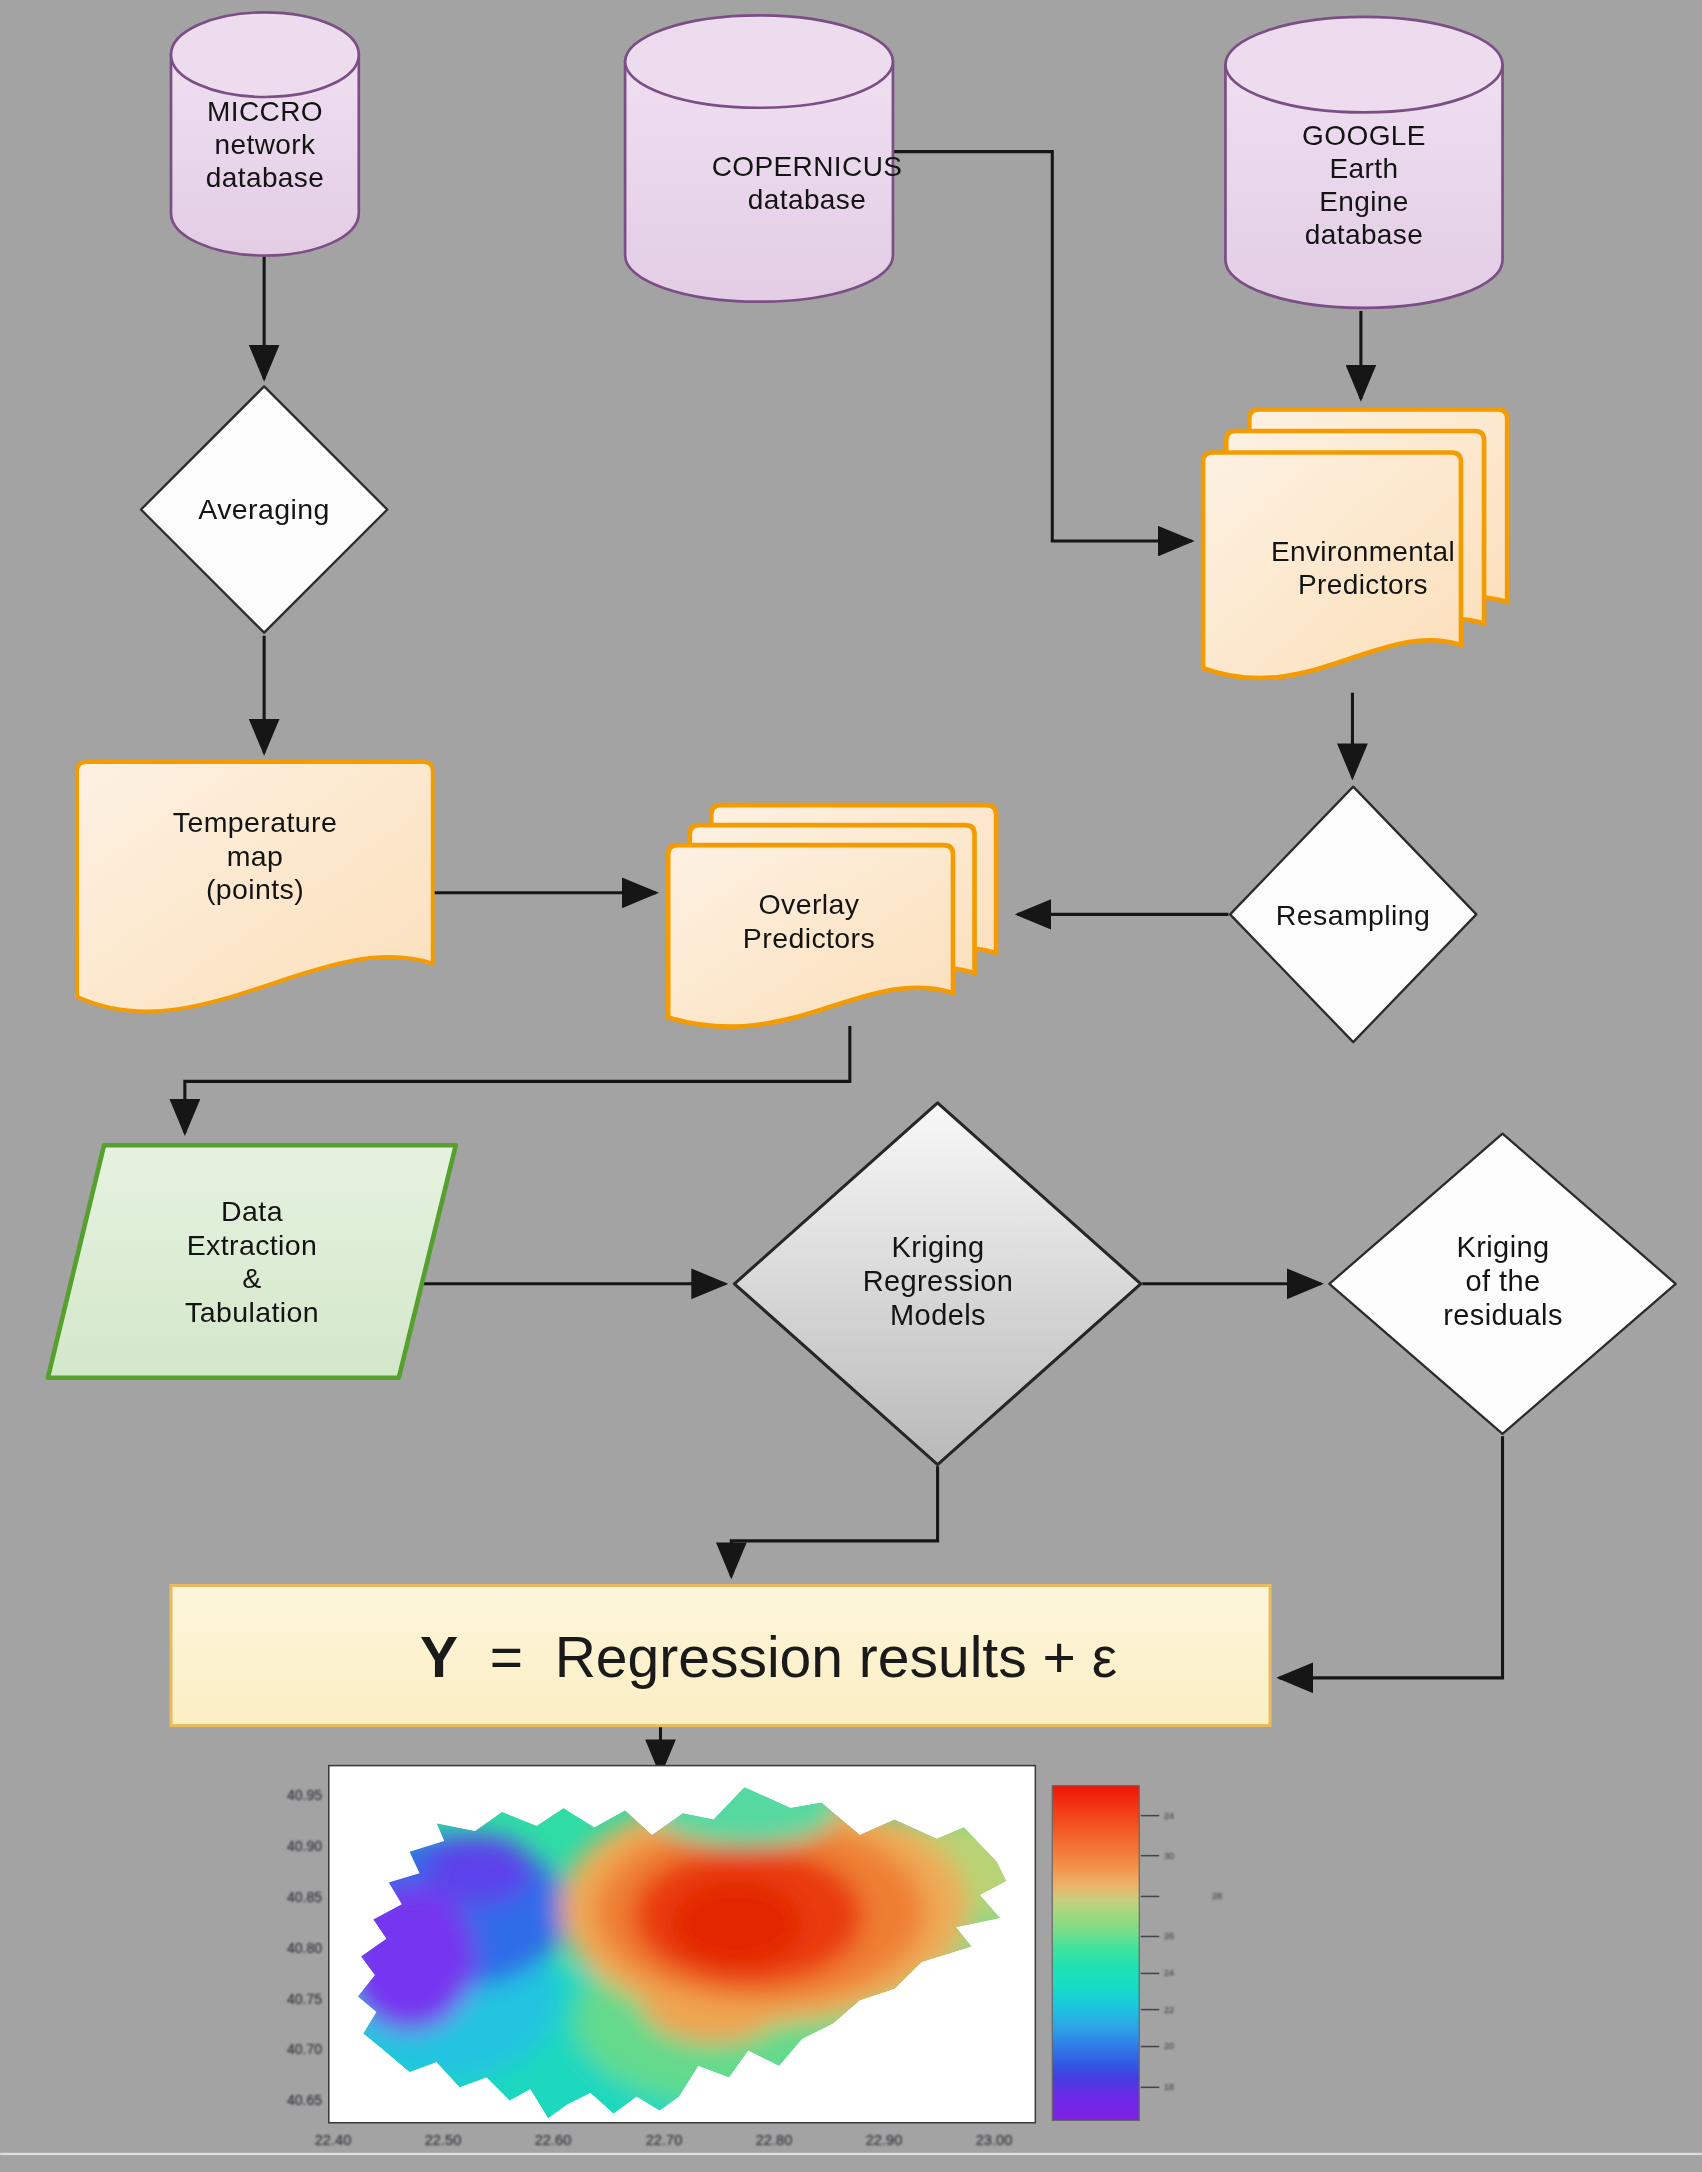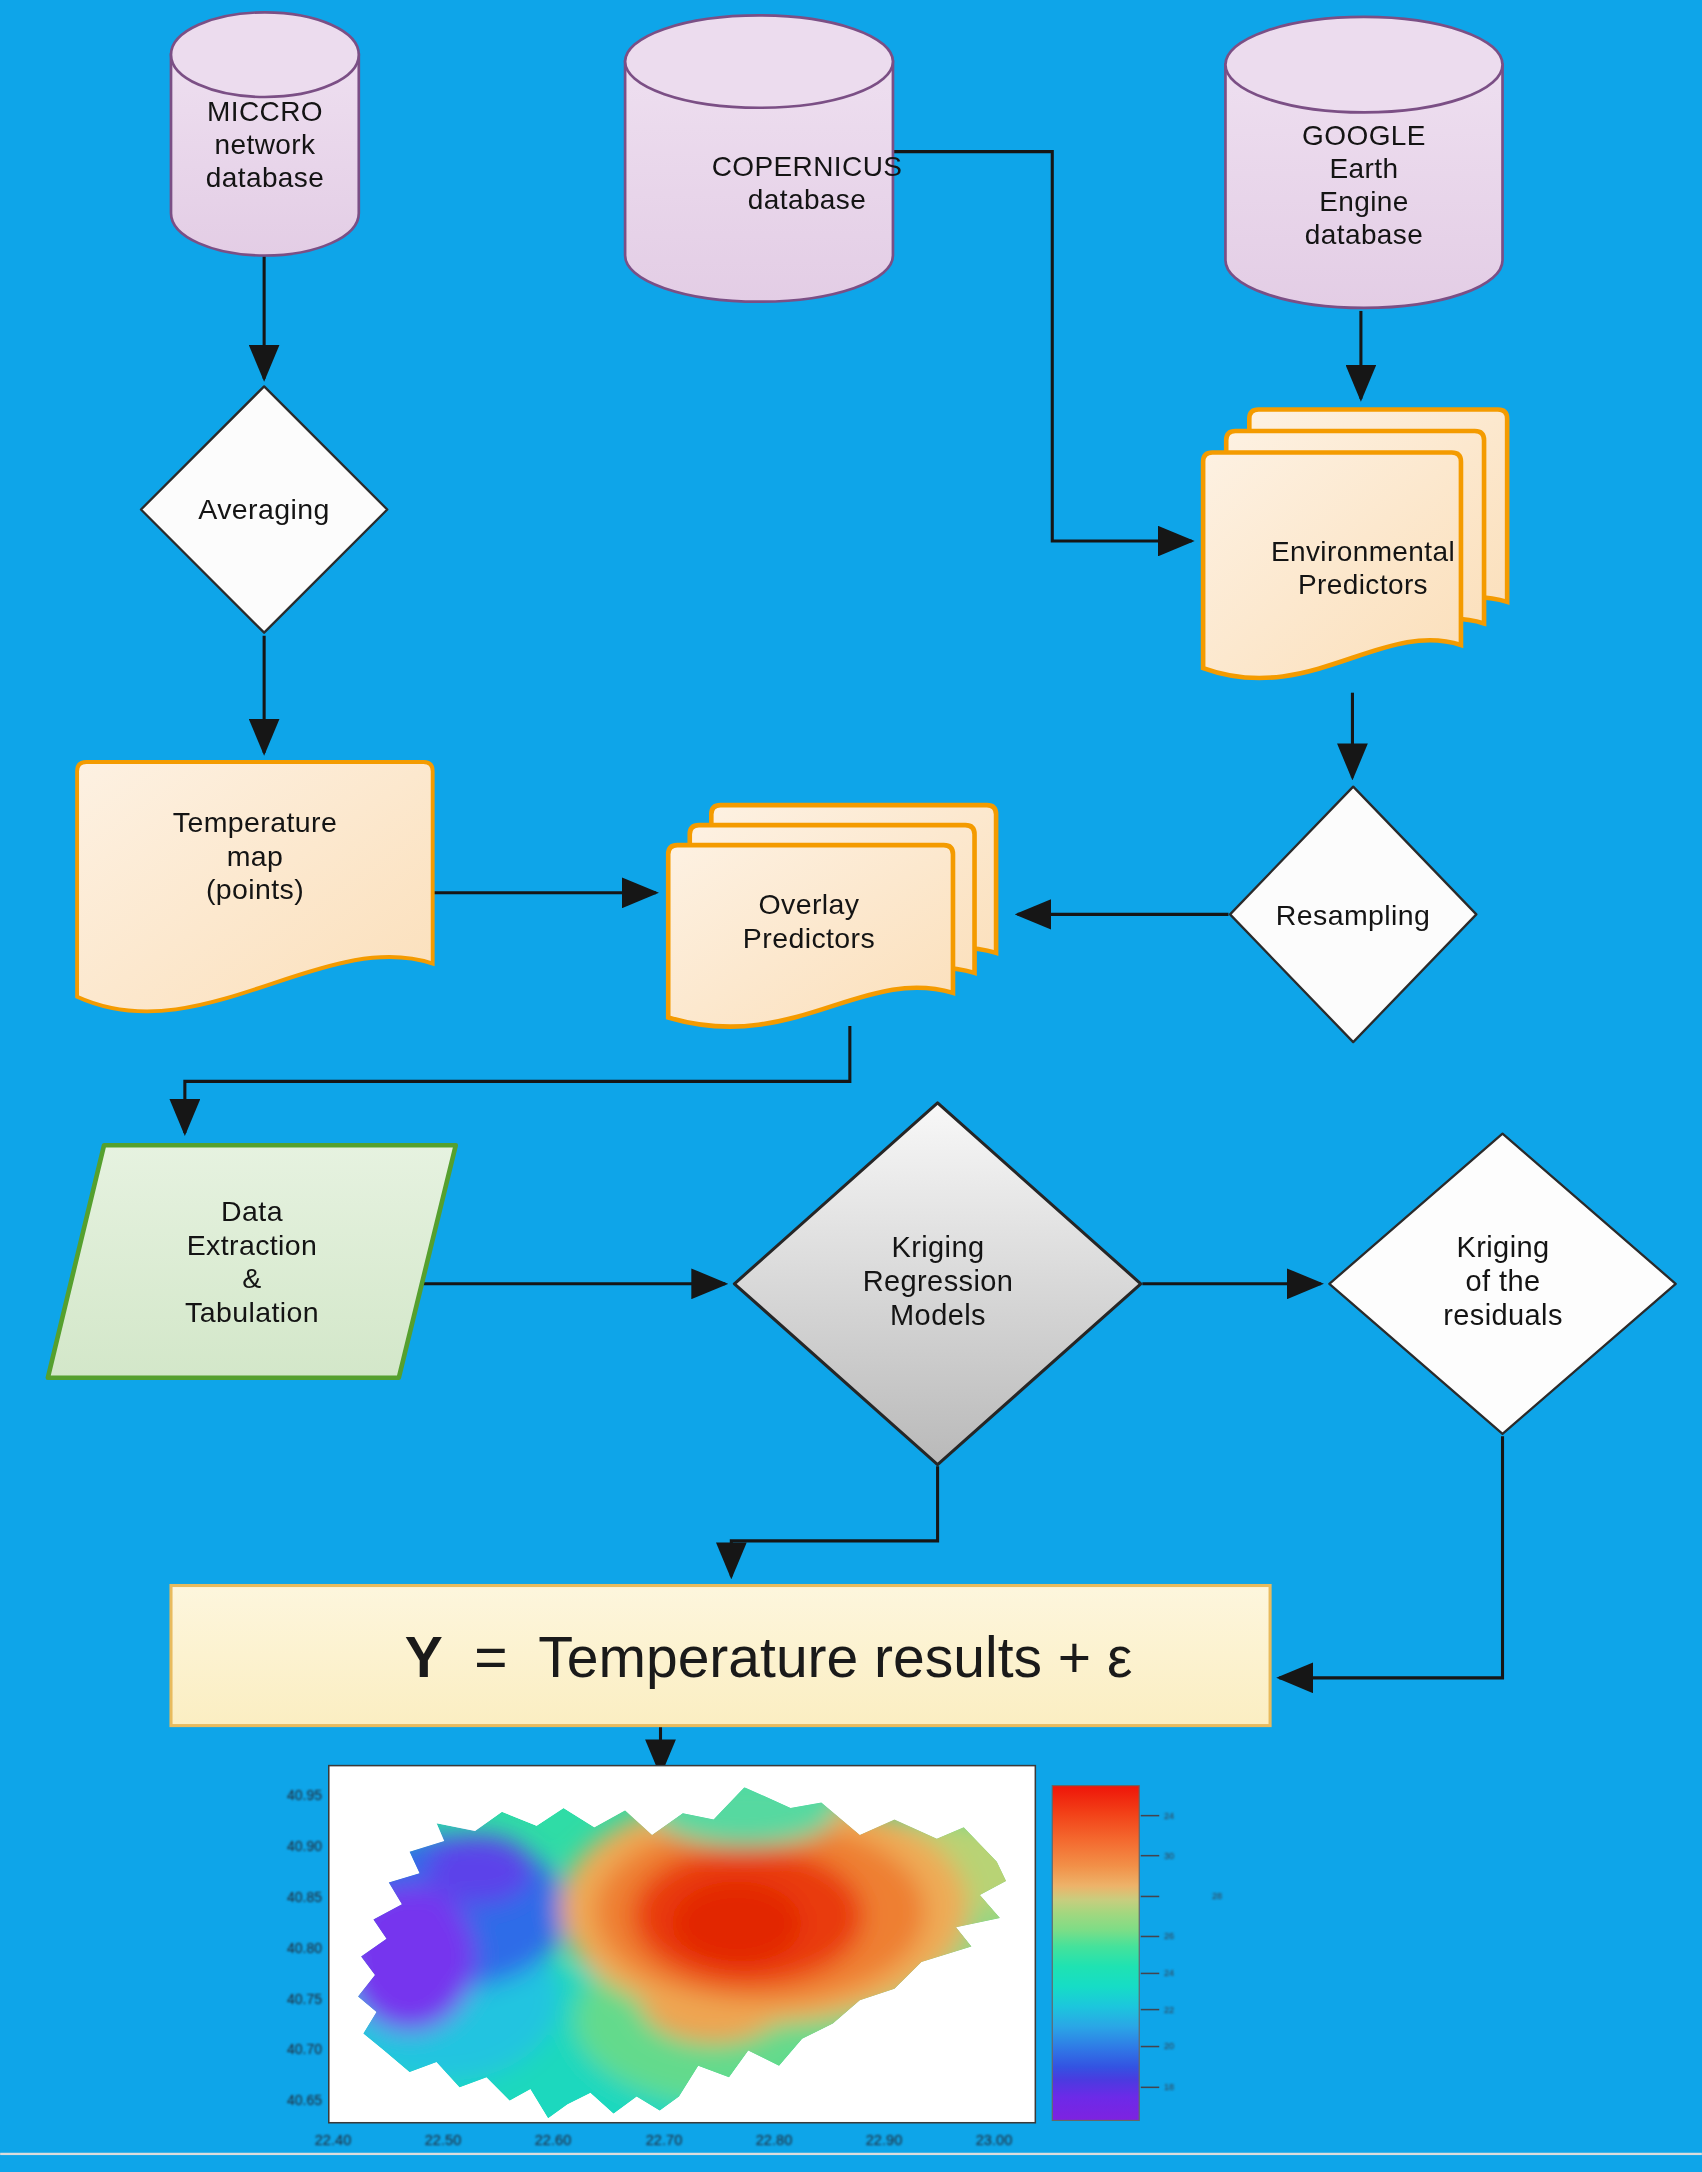--- a/index.html
+++ b/index.html
@@ -1,16 +1,16 @@
 <!DOCTYPE html>
 <html style="font-size:12.3px"><head>
 <meta charset="utf-8">
 <style>
   html,body{margin:0;padding:0;background:#ffffff;}
-  .stage{position:relative;width:1702px;height:2172px;background:#0ea5e9;overflow:hidden;
+  .stage{position:relative;width:1702px;height:2172px;background:#a3a3a3;overflow:hidden;
          font-family:"Liberation Sans",sans-serif;color:#131313;}
   .layer{position:absolute;left:0;top:0;}
   .lbl{position:absolute;transform:translate(-50%,-50%);text-align:center;
        font-size:28.5px;line-height:1.18;color:#141414;letter-spacing:0.4px;}
   .lbl.small{font-size:28px;}
   .lbl.mid{font-size:29px;}
   .eq{position:absolute;transform:translate(-50%,-50%);white-space:pre;
       font-size:57px;color:#1a1a1a;}
   .eq .lhs{font-weight:bold;}
   .tick{position:absolute;color:#24242e;filter:blur(1px);}
@@ -213,21 +213,21 @@
       <div>Kriging</div>
       <div>Regression Models</div>
     </div>
 
     <div class="lbl mid" style="left:1503px;top:1281px;">
       <div>Kriging of the</div>
       <div>residuals</div>
     </div>
 
     <div class="eq" style="left:721px;top:1657px;">
-      <span class="lhs">Y</span><span>  =  Temperature results + ε</span>
+      <span class="lhs">Y</span><span>  =  Regression results + ε</span>
     </div>
 
     <div class="tick ticky" style="left:282px;top:1787px;">40.95</div>
     <div class="tick ticky" style="left:282px;top:1838px;">40.90</div>
     <div class="tick ticky" style="left:282px;top:1889px;">40.85</div>
     <div class="tick ticky" style="left:282px;top:1940px;">40.80</div>
     <div class="tick ticky" style="left:282px;top:1991px;">40.75</div>
     <div class="tick ticky" style="left:282px;top:2041px;">40.70</div>
     <div class="tick ticky" style="left:282px;top:2092px;">40.65</div>
 

